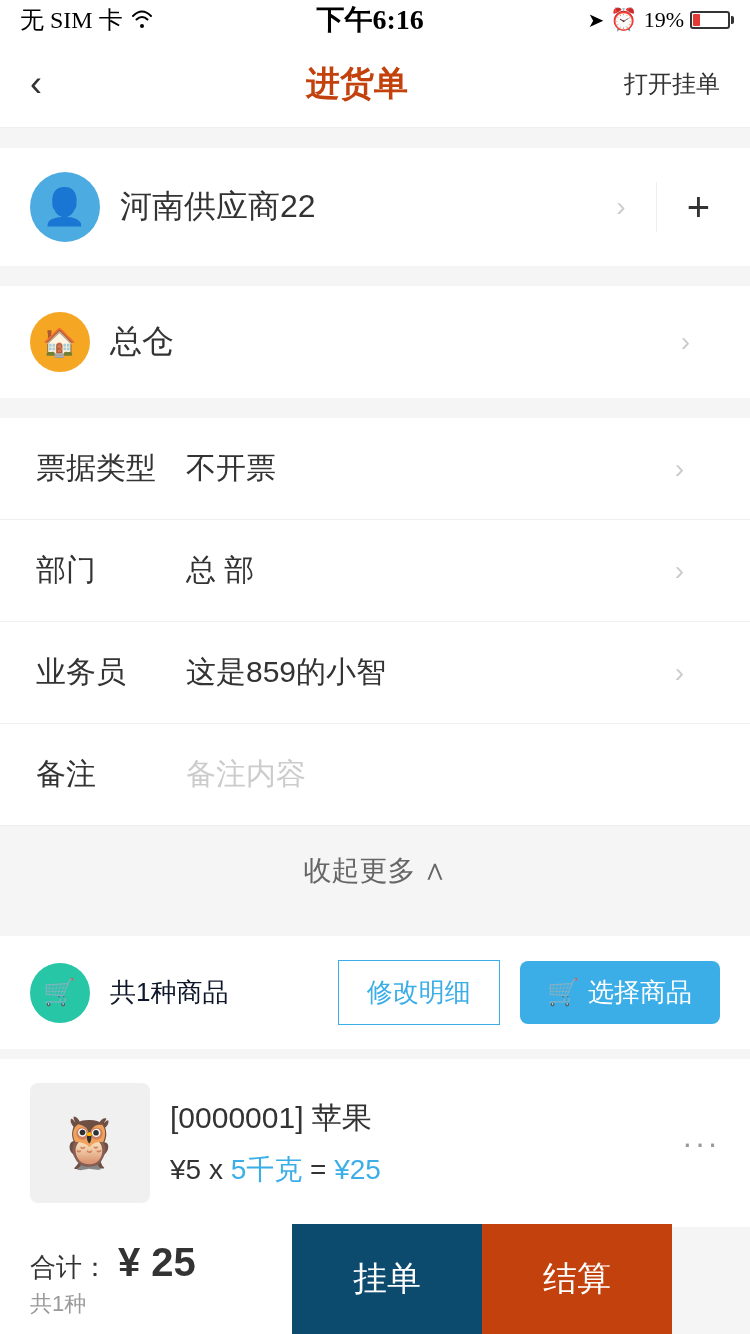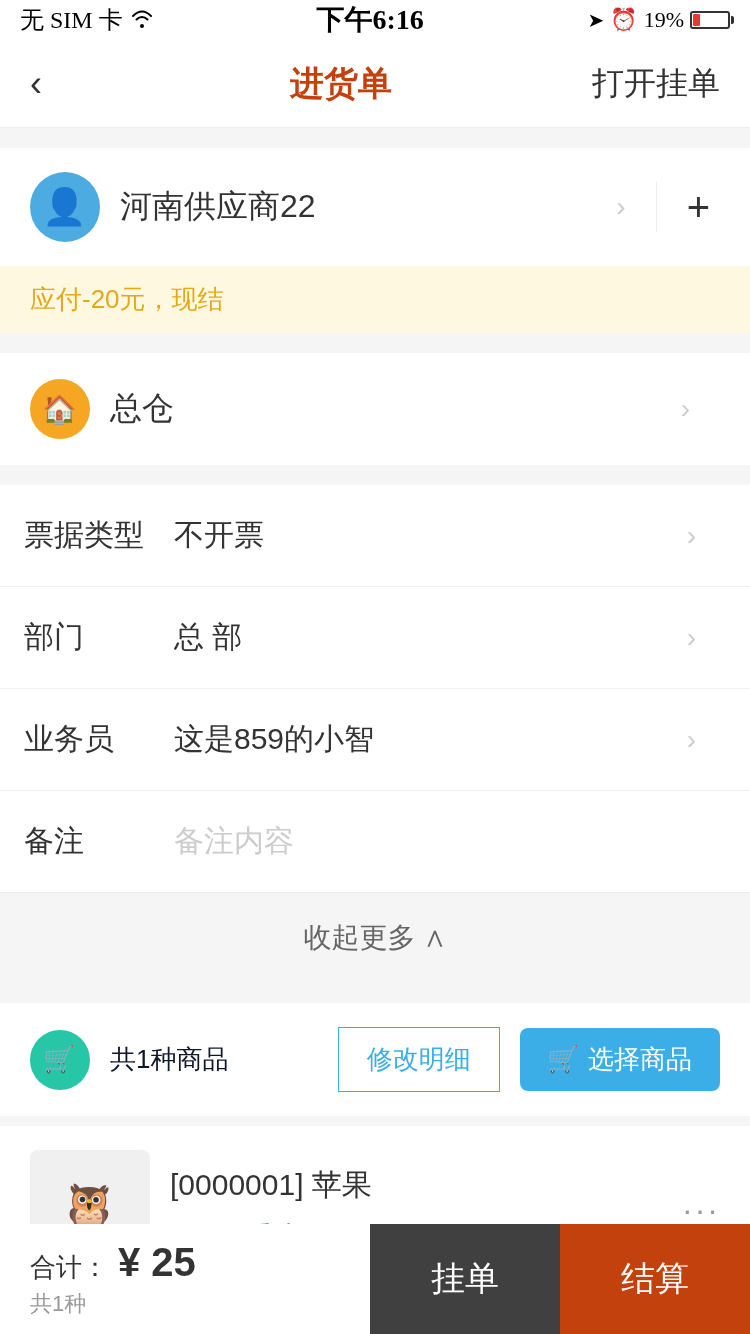--- a/index.html
+++ b/index.html
@@ -58,21 +58,21 @@
       color: #333;
       width: 60px;
       cursor: pointer;
     }
     .nav-title {
       font-size: 34px;
       font-weight: 600;
       color: #c2410c;
     }
     .nav-action {
-      font-size: 32px;
+      font-size: 24px;
       color: #333;
       cursor: pointer;
     }
 
     
     .section-gap {
       height: 20px;
       background: #f5f5f5;
     }
 
@@ -152,21 +152,21 @@
     }
 
     
     .form-section {
       background: #fff;
       margin-top: 20px;
     }
     .form-row {
       display: flex;
       align-items: center;
-      padding: 30px 24px;
+      padding: 30px 36px;
       border-bottom: 1px solid #f0f0f0;
       min-height: 90px;
     }
     .form-row:last-child { border-bottom: none; }
     .form-label {
       font-size: 30px;
       color: #333;
       width: 140px;
       flex-shrink: 0;
     }
@@ -272,21 +272,21 @@
       letter-spacing: 2px;
       cursor: pointer;
     }
 
     
     .bottom-spacer { height: 160px; }
     .bottom-bar {
       position: fixed;
       bottom: 0;
       left: 0;
-      width: 750px;
+      width: 672px;
       height: 110px;
       display: flex;
       align-items: center;
     }
     .bottom-total {
       flex: 1;
       background: #fff;
       height: 100%;
       display: flex;
       flex-direction: column;
@@ -297,21 +297,21 @@
       display: flex;
       align-items: baseline;
       gap: 10px;
     }
     .total-label { font-size: 26px; color: #333; }
     .total-amount { font-size: 40px; font-weight: 600; color: #333; }
     .total-count { font-size: 22px; color: #999; margin-top: 4px; }
     .btn-hang {
       width: 190px;
       height: 100%;
-      background: #404040;
+      background: #0c4a6e;
       color: #fff;
       font-size: 34px;
       display: flex; align-items: center; justify-content: center;
       cursor: pointer;
       border: none;
     }
     .btn-checkout {
       width: 190px;
       height: 100%;
       background: #c2410c;
@@ -357,23 +357,20 @@
 
 <div class="card">
   <div class="supplier-row">
     <div class="supplier-avatar">
       <span class="avatar-icon">👤</span>
     </div>
     <span class="supplier-name">河南供应商22</span>
     <span class="chevron">›</span>
     <div class="vertical-divider"></div>
     <span class="plus-btn">+</span>
-  </div>
-  <div class="notice-bar">
-    <span>应付-20元，现结</span>
   </div>
 </div>
 
 <div class="card warehouse-row">
   <div class="warehouse-icon">
     <span style="font-size:28px;">🏠</span>
   </div>
   <span class="warehouse-name">总仓</span>
   <span class="chevron">›</span>
 </div>

